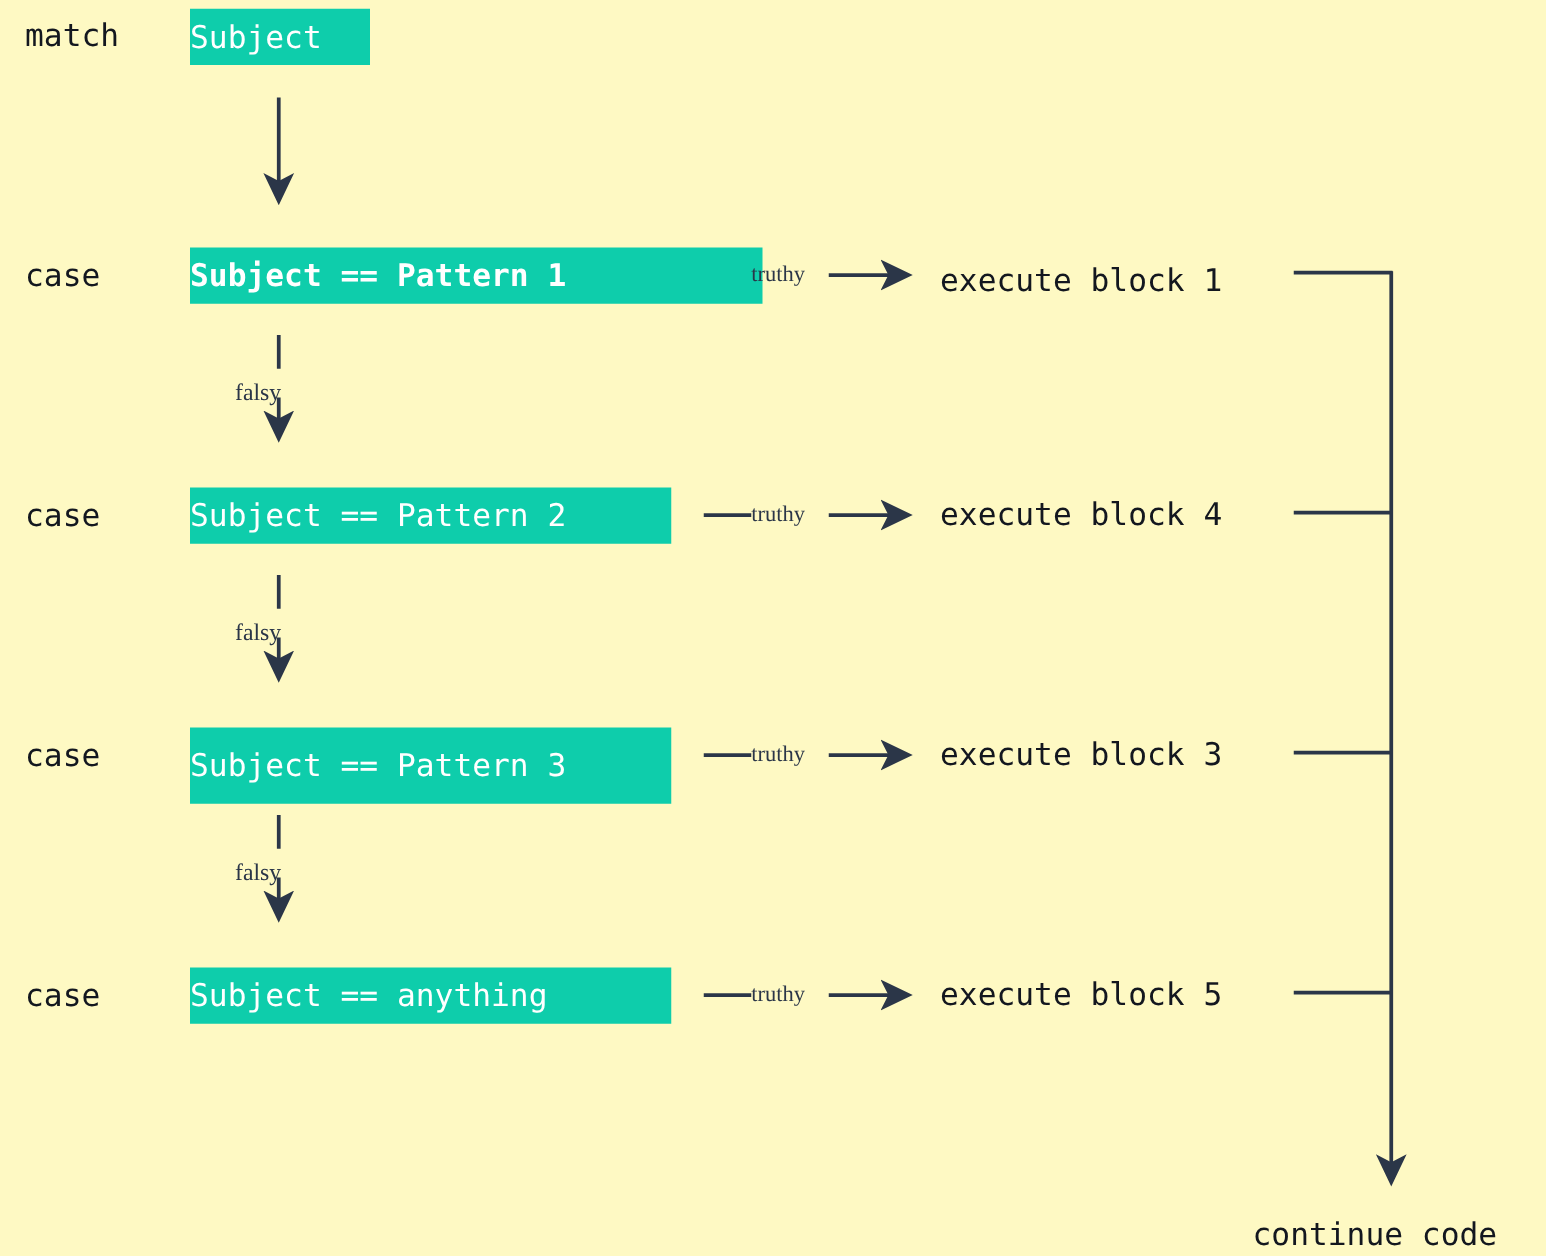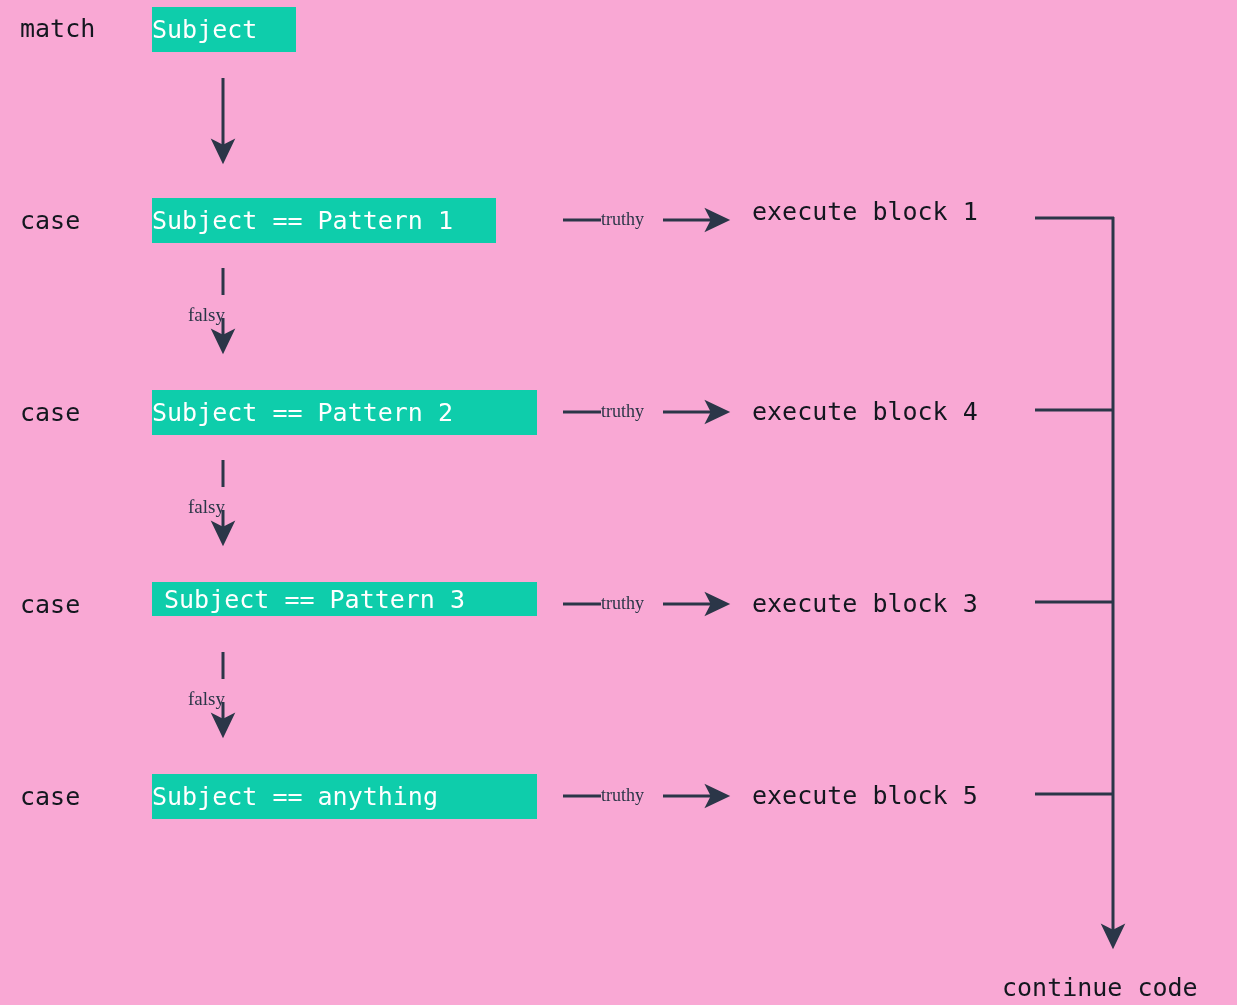--- a/index.html
+++ b/index.html
@@ -8,21 +8,21 @@
     padding: 0;
     background: #ffffff;
   }
   body {
     font-family: "DejaVu Sans Mono", monospace;
   }
   #diagram {
     position: relative;
     width: 1237px;
     height: 1005px;
-    background: #f9a8d4;
+    background: #fef9c3;
     overflow: hidden;
   }
   #edges {
     position: absolute;
     left: 0;
     top: 0;
     width: 1237px;
     height: 1005px;
     pointer-events: none;
   }
@@ -139,45 +139,45 @@
   <div class="kw" style="left:20px; top:16px;">match</div>
   <div class="kw" style="left:20px; top:208px;">case</div>
   <div class="kw" style="left:20px; top:400px;">case</div>
   <div class="kw" style="left:20px; top:592px;">case</div>
   <div class="kw" style="left:20px; top:784px;">case</div>
 
   <div class="node-box" style="left:152px; top:7px; width:144px; height:45px;">
     <span class="node-label">Subject</span>
   </div>
 
-  <div class="node-box" style="left:152px; top:198px; width:344px; height:45px;">
+  <div class="node-box" style="left:152px; top:198px; width:458px; height:45px;font-weight:bold;">
     <span class="node-label">Subject == Pattern 1</span>
   </div>
 
   <div class="node-box" style="left:152px; top:390px; width:385px; height:45px;">
     <span class="node-label">Subject == Pattern 2</span>
   </div>
 
-  <div class="node-box" style="left:152px; top:582px; width:385px; height:34px;padding-left:12px;">
+  <div class="node-box" style="left:152px; top:582px; width:385px; height:61px;">
     <span class="node-label">Subject == Pattern 3</span>
   </div>
 
   <div class="node-box" style="left:152px; top:774px; width:385px; height:45px;">
     <span class="node-label">Subject == anything</span>
   </div>
 
   <div class="edge-label truthy" style="left:601px; top:210px;">truthy</div>
   <div class="edge-label truthy" style="left:601px; top:402px;">truthy</div>
   <div class="edge-label truthy" style="left:601px; top:594px;">truthy</div>
   <div class="edge-label truthy" style="left:601px; top:786px;">truthy</div>
 
   <div class="edge-label falsy" style="left:188px; top:305px;">falsy</div>
   <div class="edge-label falsy" style="left:188px; top:497px;">falsy</div>
   <div class="edge-label falsy" style="left:188px; top:689px;">falsy</div>
 
-  <div class="plain-text" style="left:752px; top:199px;">execute block 1</div>
+  <div class="plain-text" style="left:752px; top:212px;">execute block 1</div>
   <div class="plain-text" style="left:752px; top:399px;">execute block 4</div>
   <div class="plain-text" style="left:752px; top:591px;">execute block 3</div>
   <div class="plain-text" style="left:752px; top:783px;">execute block 5</div>
 
   <div class="plain-text" style="left:1002px; top:975px;">continue code</div>
 
 </div>
 
 </body></html>

